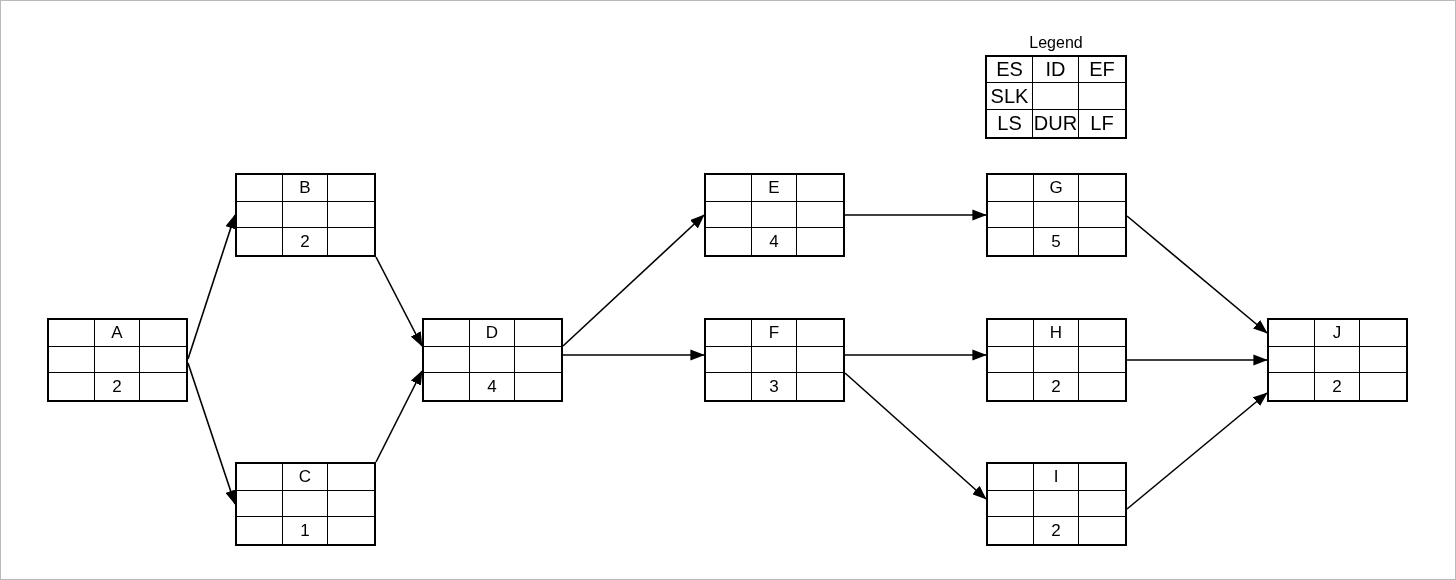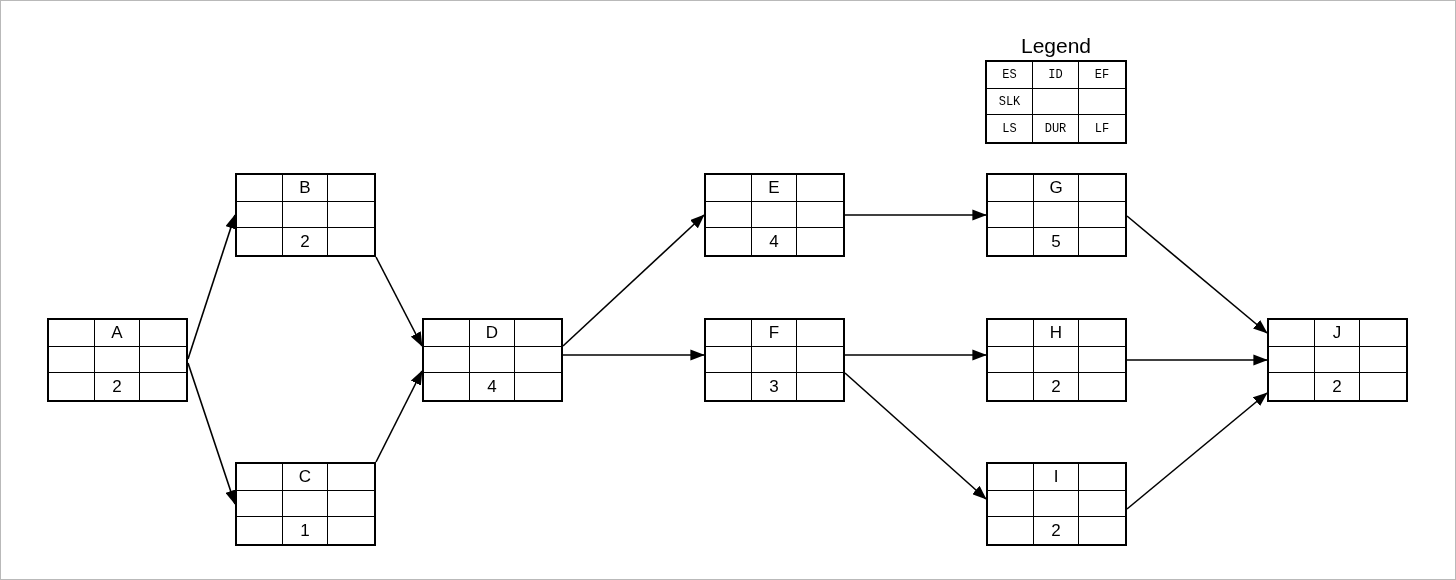--- a/index.html
+++ b/index.html
@@ -46,21 +46,21 @@
     color: #000000;
     line-height: 1;
   }
   .node .cell.c3 { border-right: none; }
   .node .cell.r3 { border-bottom: none; }
   .legend-wrap {
     position: absolute;
     z-index: 5;
   }
   .legend-title {
-    font-size: 21px;
+    font-size: 16px;
     color: #000000;
     text-align: center;
     margin-bottom: 3px;
     line-height: 1.1;
   }
   .legend-box {
     display: grid;
     grid-template-columns: 1fr 1fr 1fr;
     grid-template-rows: 1fr 1fr 1fr;
     width: 142px;
@@ -69,24 +69,23 @@
     box-sizing: border-box;
     background: #ffffff;
   }
   .legend-box .cell {
     border-right: 1px solid #000000;
     border-bottom: 1px solid #000000;
     box-sizing: border-box;
     display: flex;
     align-items: center;
     justify-content: center;
-    font-size: 12px;
+    font-size: 20px;
     color: #000000;
     line-height: 1;
-    font-family: Liberation Mono, monospace;
   }
   .legend-box .cell.c3 { border-right: none; text-align: center; }
   .legend-box .cell.r3 { border-bottom: none; }
 </style>
 </head>
 <body>
 
 <div id="canvas">
 
   <svg id="edges" viewBox="0 0 1456 580" xmlns="http://www.w3.org/2000/svg">

